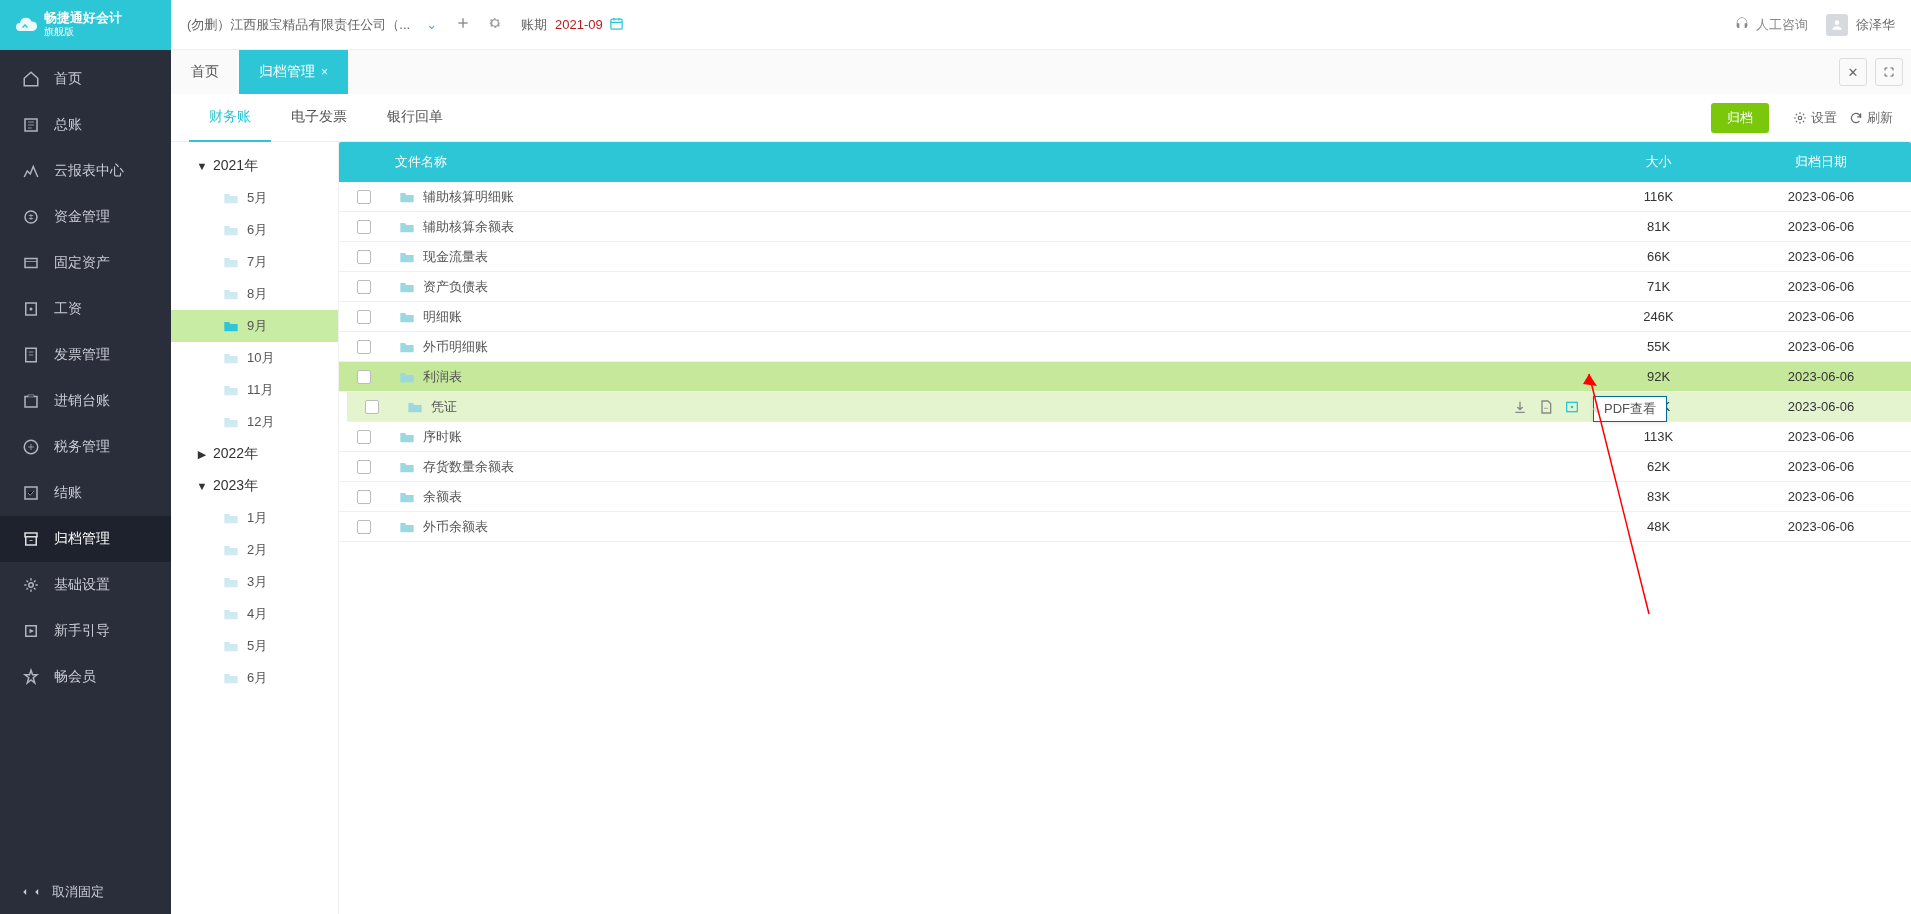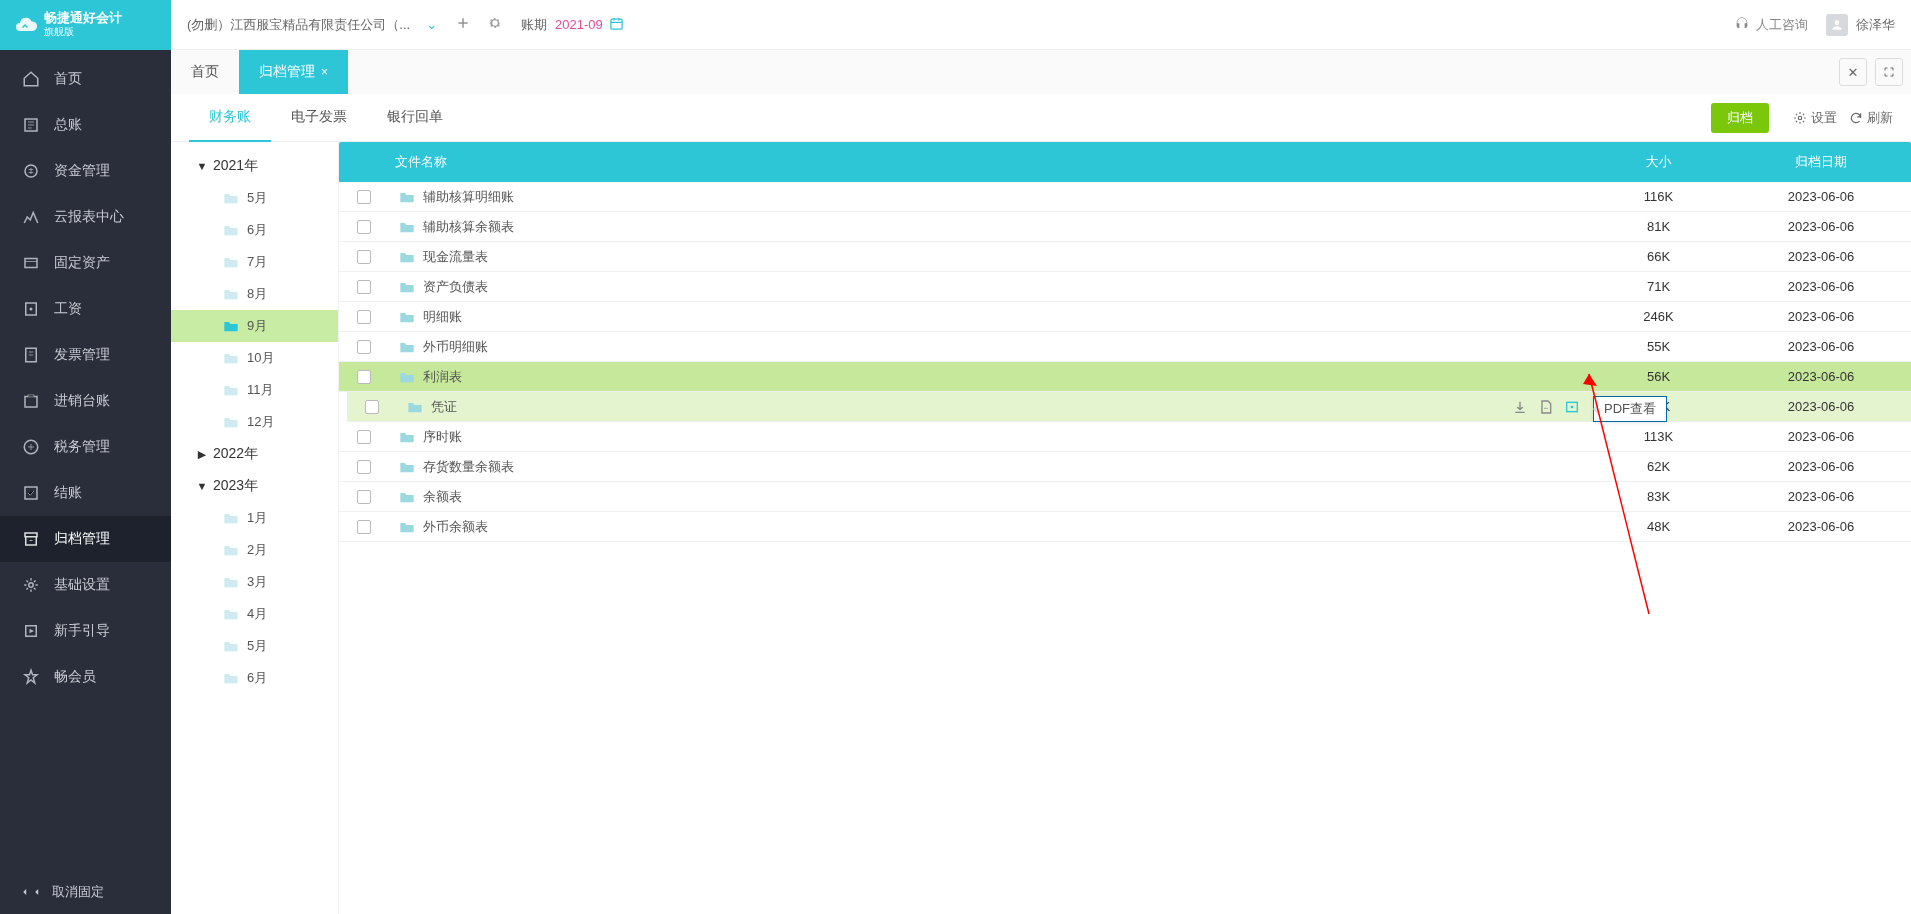--- a/index.html
+++ b/index.html
@@ -21,21 +21,21 @@
 .sidebar-footer { height: 44px; display: flex; align-items: center; padding: 0 18px; color: #c8cbd4; cursor: pointer; }
 .sidebar-footer svg { margin-right: 8px; }
 
 
 .main-col { flex: 1; display: flex; flex-direction: column; }
 .topbar { height: 50px; display: flex; align-items: center; padding: 0 16px; border-bottom: 1px solid #eee; color: #555; }
 .company { color: #666; font-size: 13px; margin-right: 6px; }
 .chev { color: #2cc6d6; margin: 0 10px; }
 .tb-ico { margin: 0 8px; cursor: pointer; color: #888; }
 .period-label { margin-left: 10px; margin-right: 8px; color: #666; }
-.period-val { color: #ec4899; margin-right: 6px; }
+.period-val { color: #b91c1c; margin-right: 6px; }
 .cal-ico { color: #2cc6d6; }
 .topbar .spacer { flex: 1; }
 .support { display: flex; color: #888; margin-right: 18px; cursor: pointer; }
 .support svg { margin-right: 6px; }
 .user { display: flex; align-items: center; color: #666; }
 .avatar { width: 22px; height: 22px; background: #d6d9de; border-radius: 3px; margin-right: 8px; display:flex; align-items:center; justify-content:center; }
 
 
 .tabs-row { height: 44px; display: flex; align-items: stretch; background: #fafafa; position: relative; }
 .pg-tab { padding: 0 20px; display: flex; align-items: center; cursor: pointer; color: #555; font-size: 14px; }
@@ -113,30 +113,30 @@
         </div>
         <div class="nav-item">
           <svg class="ni-icon" viewBox="0 0 24 24">
             <rect x="4" y="4" width="16" height="16" fill="none" stroke="currentColor" stroke-width="2"></rect>
             <path stroke="currentColor" d="M8 8h8M8 12h8M8 16h5"></path>
           </svg>
           <span>总账</span>
         </div>
         <div class="nav-item">
           <svg class="ni-icon" viewBox="0 0 24 24">
+            <path d="M3 20l4-8 4 4 4-10 6 14" fill="none" stroke="currentColor" stroke-width="2"></path>
+          </svg>
+          <span>云报表中心</span>
+        </div>
+        <div class="nav-item">
+          <svg class="ni-icon" viewBox="0 0 24 24">
             <circle cx="12" cy="12" r="8" fill="none" stroke="currentColor" stroke-width="2"></circle>
             <path stroke="currentColor" d="M12 8v8M9 10h6M9 14h6"></path>
           </svg>
           <span>资金管理</span>
-        </div>
-        <div class="nav-item">
-          <svg class="ni-icon" viewBox="0 0 24 24">
-            <path d="M3 20l4-8 4 4 4-10 6 14" fill="none" stroke="currentColor" stroke-width="2"></path>
-          </svg>
-          <span>云报表中心</span>
         </div>
         <div class="nav-item">
           <svg class="ni-icon" viewBox="0 0 24 24">
             <rect x="4" y="6" width="16" height="12" fill="none" stroke="currentColor" stroke-width="2"></rect>
             <path stroke="currentColor" d="M4 10h16"></path>
           </svg>
           <span>固定资产</span>
         </div>
         <div class="nav-item">
           <svg class="ni-icon" viewBox="0 0 24 24">
@@ -484,21 +484,21 @@
               <div class="trow sel">
                 <div class="col-chk">
                   <div class="chk"></div>
                 </div>
                 <div class="col-name">
                   <svg class="file-ico" viewBox="0 0 24 20">
                     <path fill="#9bd8e0" d="M2 4h7l2 3h11v11H2z"></path>
                   </svg>
                   <span class="fname">利润表</span>
                 </div>
-                <div class="col-size">56K</div>
+                <div class="col-size">92K</div>
                 <div class="col-date">2023-06-06</div>
               </div>
               <div class="trow hover">
                 <div class="col-chk">
                   <div class="chk"></div>
                 </div>
                 <div class="col-name">
                   <svg class="file-ico" viewBox="0 0 24 20">
                     <path fill="#9bd8e0" d="M2 4h7l2 3h11v11H2z"></path>
                   </svg>

